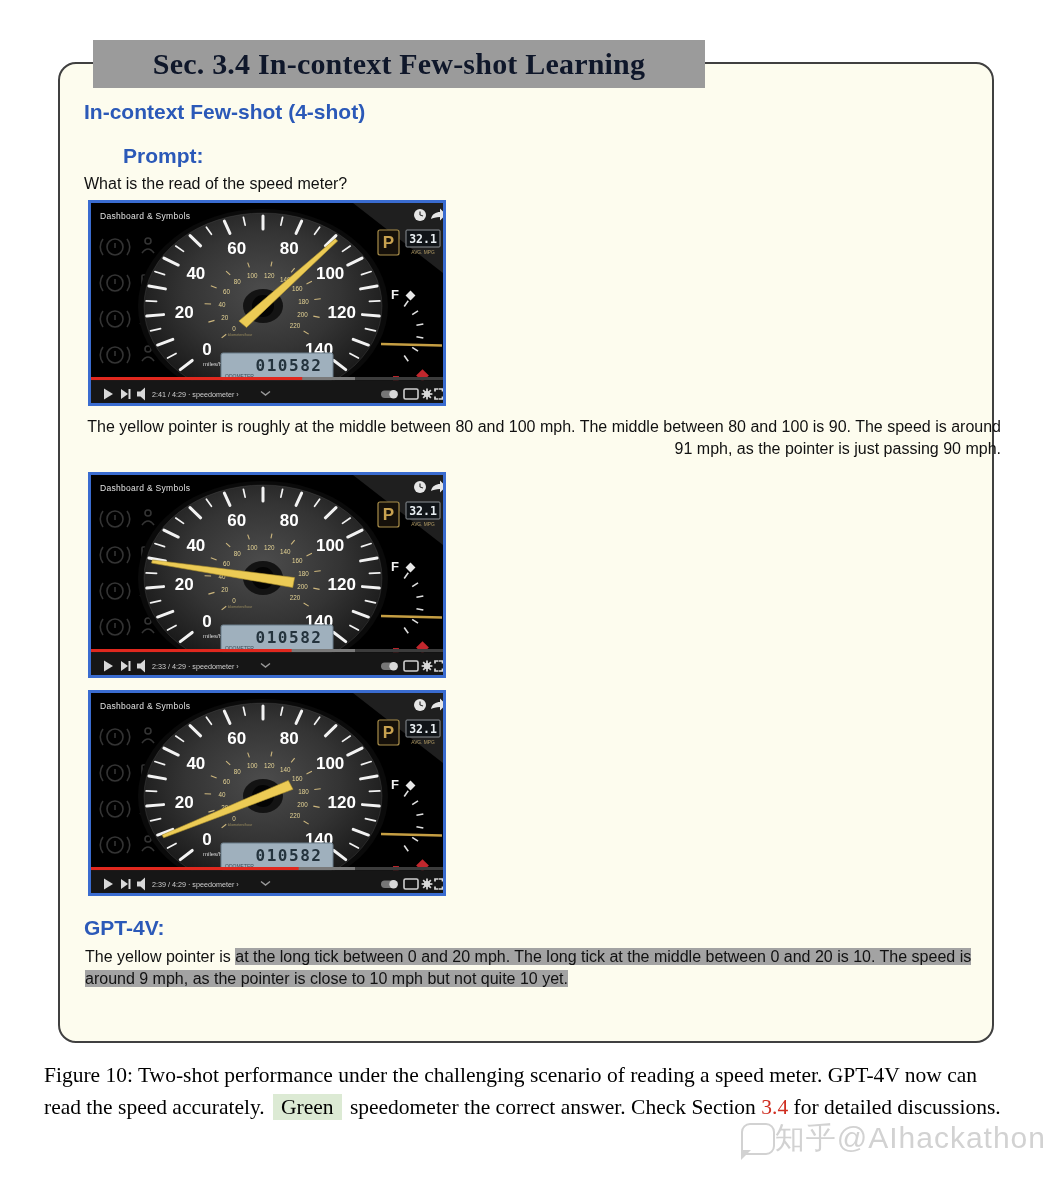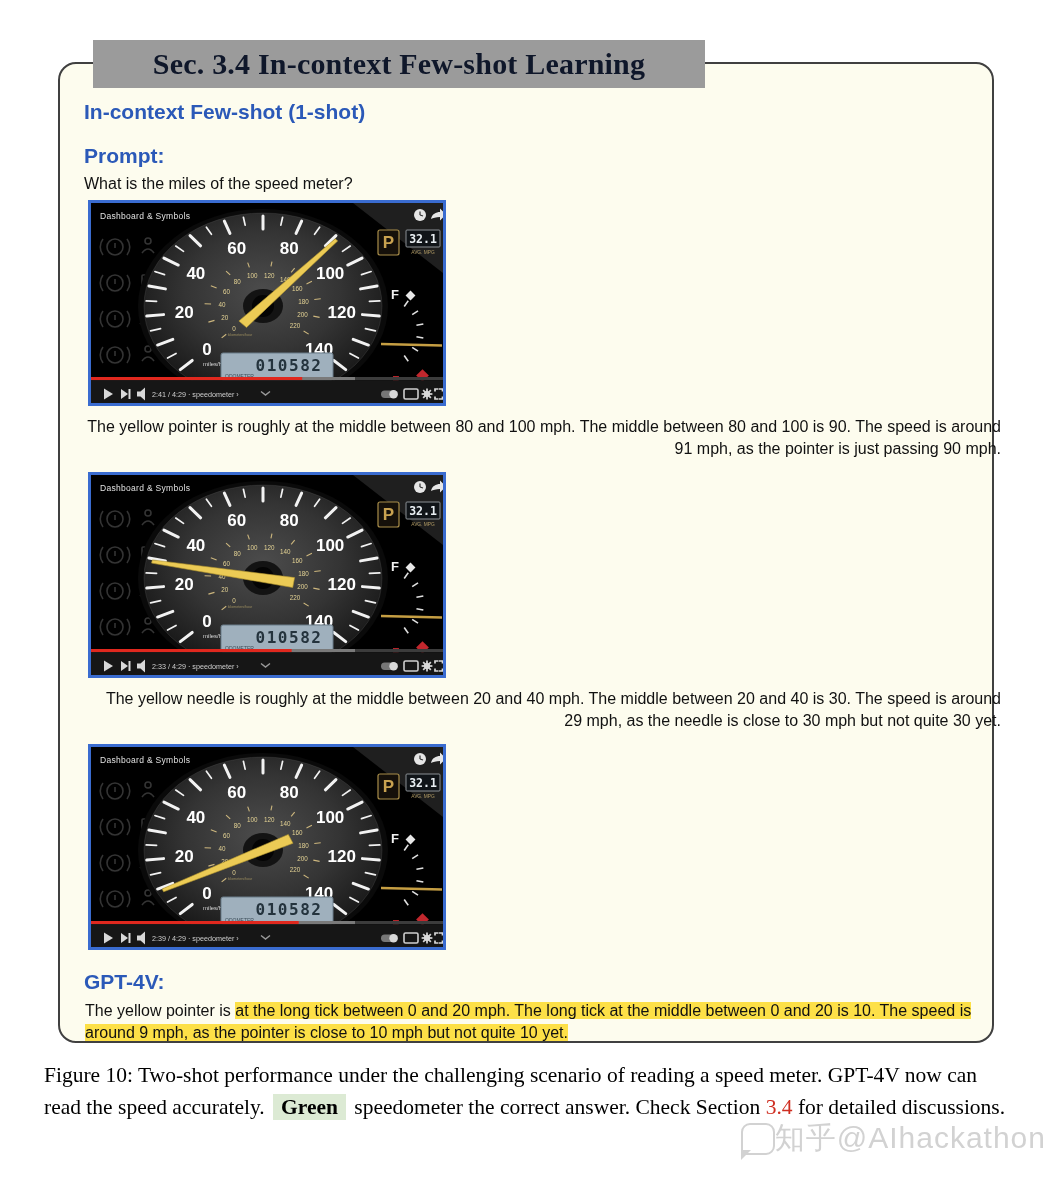--- a/index.html
+++ b/index.html
@@ -8,52 +8,52 @@
   
   .panel{position:absolute;left:58px;top:62px;width:936px;height:981px;box-sizing:border-box;
          background:#fdfcee;border:2px solid #404040;border-radius:18px;}
   .panel-inner{padding:36px 20px 0 24px;}
   
   .sec-header{position:absolute;left:93px;top:40px;width:612px;height:48px;background:#9b9b9b;
               color:#0f172a;font-family:"Liberation Serif",serif;font-weight:bold;font-size:30px;
               display:flex;align-items:center;justify-content:center;letter-spacing:.2px;}
   .subtitle{color:#2b59b8;font-weight:bold;font-size:21px;line-height:24px;}
   .blue-label{color:#2b59b8;font-weight:bold;font-size:21px;line-height:24px;}
-  .prompt-label{margin-top:20px;}
+  .prompt-label{margin-top:20px;margin-left:39px;}
   .question{font-size:16px;line-height:20px;margin:6px 0 0 0;}
   .video-frame{width:352px;height:200px;border:3px solid #3a6cd0;margin:6px 0 0 4px;background:#000;}
   .caption{font-size:16px;line-height:22px;margin:10px 0 0 1px;width:916px;text-align:right;}
   .v2{margin-top:12px;} .v3{margin-top:12px;}
   .gpt-label{margin-top:20px;}
   .answer{font-size:16px;line-height:22px;margin:6px 0 0 1px;width:916px;}
-  .hl{background:#fde047;}
+  .hl{background:#a3a3a3;}
   
   .fig-caption{position:absolute;left:44px;top:1060px;width:972px;margin:0;
                font-family:"Liberation Serif",serif;font-size:21.5px;line-height:31.5px;color:#000;}
-  .green-chip{background:#dcead4;padding:1px 8px;margin:4px 3px;font-weight:bold;}
+  .green-chip{background:#dcead4;padding:1px 8px;margin:4px 3px;}
   .red-ref{color:#cf2e21;}
   
   .watermark{position:absolute;right:8px;top:1118px;display:flex;align-items:center;
              color:#d2d2d2;font-size:30px;letter-spacing:1px;}
   .wm-bubble{display:inline-block;width:30px;height:28px;border:2.5px solid #d2d2d2;
              border-radius:9px 9px 9px 2px;position:relative;}
   .wm-bubble:after{content:"";position:absolute;left:-2px;bottom:-7px;width:0;height:0;
              border:5px solid transparent;border-top-color:#d2d2d2;border-left-color:#d2d2d2;}
   svg text{user-select:none;}
 </style>
 </head>
 <body>
 
 <div class="page">
 
   <div class="panel">
     <div class="panel-inner">
-      <div class="subtitle">In-context Few-shot (1-shot)</div>
+      <div class="subtitle">In-context Few-shot (4-shot)</div>
       <div class="blue-label prompt-label">Prompt:</div>
-      <p class="question">What is the miles of the speed meter?</p>
+      <p class="question">What is the read of the speed meter?</p>
 
       <div class="video-frame v1"><svg viewBox="0 0 352 200" width="352" height="200">
             <defs>
               <radialGradient id="dial0" cx="50%" cy="42%" r="65%">
                 <stop offset="0%" stop-color="#4c4c4c"></stop>
                 <stop offset="50%" stop-color="#343434"></stop>
                 <stop offset="82%" stop-color="#1d1d1d"></stop>
                 <stop offset="100%" stop-color="#101010"></stop>
               </radialGradient>
             </defs>
@@ -375,21 +375,20 @@
                 <line x1="338.12132034355966" y1="188.87867965644037" x2="339.81837661840734" y2="187.18162338159263" stroke="#d8d8d8" stroke-width="1.7"></line>
               </g>
               <g stroke="#d8d8d8" stroke-width="1.7" fill="none">
                 <path d="M344 188.5 v-2.5 h3.5 M350.5 186 h0"></path>
                 <path d="M344 193.5 v2.5 h3.5"></path>
                 <path d="M351.5 188.5 v-2.5 h-3.5"></path>
                 <path d="M351.5 193.5 v2.5 h-3.5"></path>
               </g>
             </g>
           </svg></div>
-      <p class="caption">The yellow needle is roughly at the middle between 20 and 40 mph. The middle between 20 and 40 is 30. The speed is around 29 mph, as the needle is close to 30 mph but not quite 30 yet.</p>
 
       <div class="video-frame v3"><svg viewBox="0 0 352 200" width="352" height="200">
             <defs>
               <radialGradient id="dial2" cx="50%" cy="42%" r="65%">
                 <stop offset="0%" stop-color="#4c4c4c"></stop>
                 <stop offset="50%" stop-color="#343434"></stop>
                 <stop offset="82%" stop-color="#1d1d1d"></stop>
                 <stop offset="100%" stop-color="#101010"></stop>
               </radialGradient>
             </defs>

